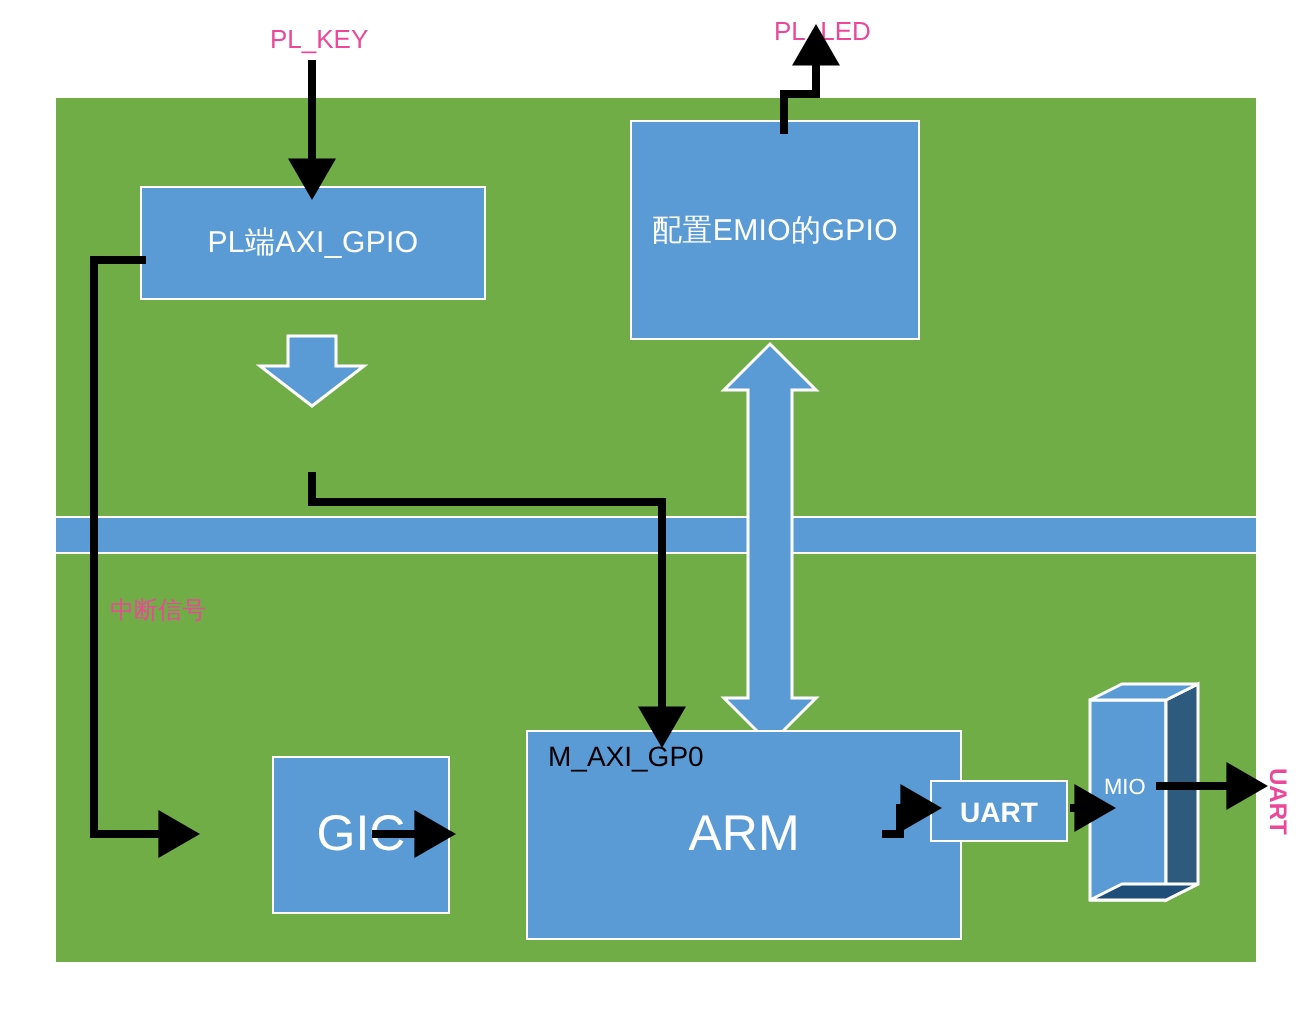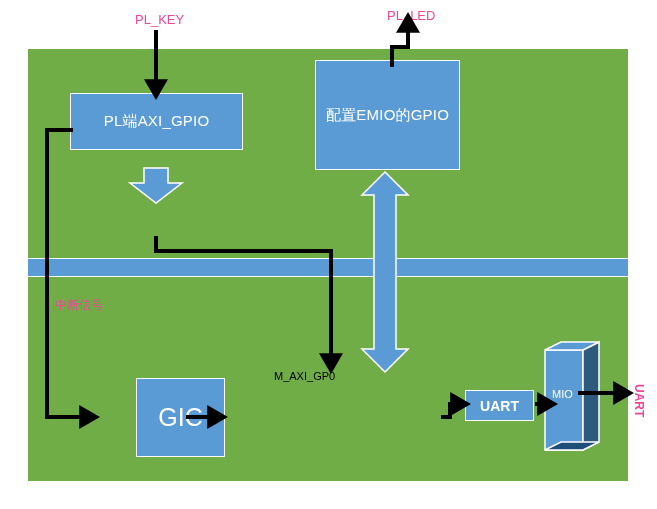--- a/index.html
+++ b/index.html
@@ -50,21 +50,21 @@
   .txt {
     color: #ec4899;
     white-space: nowrap;
   }
   .txt-port { font-size: 13px; }
   .txt-side {
     font-size: 22px;
     font-weight: bold;
   }
   .txt-cn { font-size: 12px; }
-  .txt-gp { font-size: 11px; color: #000; }
+  .txt-gp { font-size: 14px; color: #000; }
   .txt-vert {
     font-size: 12px;
     font-weight: bold;
     writing-mode: vertical-rl;
     text-orientation: mixed;
   }
 
   svg { display: block; overflow: visible; }
   .wire {
     stroke: #000000;
@@ -108,20 +108,23 @@
 
   <div class="abs bbox label-sm" style="left:315px; top:60px; width:145px; height:110px;">
     <span>配置EMIO的GPIO</span>
   </div>
 
 
   <div class="abs bbox label-lg" style="left:96px; top:378px; width:89px; height:79px;">
     <span>GIC</span>
   </div>
 
+  <div class="abs bbox label-lg" style="left:223px; top:365px; width:218px; height:105px;">
+    <span>ARM</span>
+  </div>
 
   <div class="abs txt txt-gp" style="left:274px; top:370px;">M_AXI_GP0</div>
 
   <div class="abs bbox label-md" style="left:465px; top:390px; width:69px; height:31px;">
     <span>UART</span>
   </div>
 
   <svg class="abs" style="left:543px; top:342px;" width="58" height="117">
     <polygon class="mio-front" points="2,8 40,8 40,108 2,108"></polygon>
     <polygon class="mio-side" points="40,8 56,0 56,100 40,108"></polygon>

